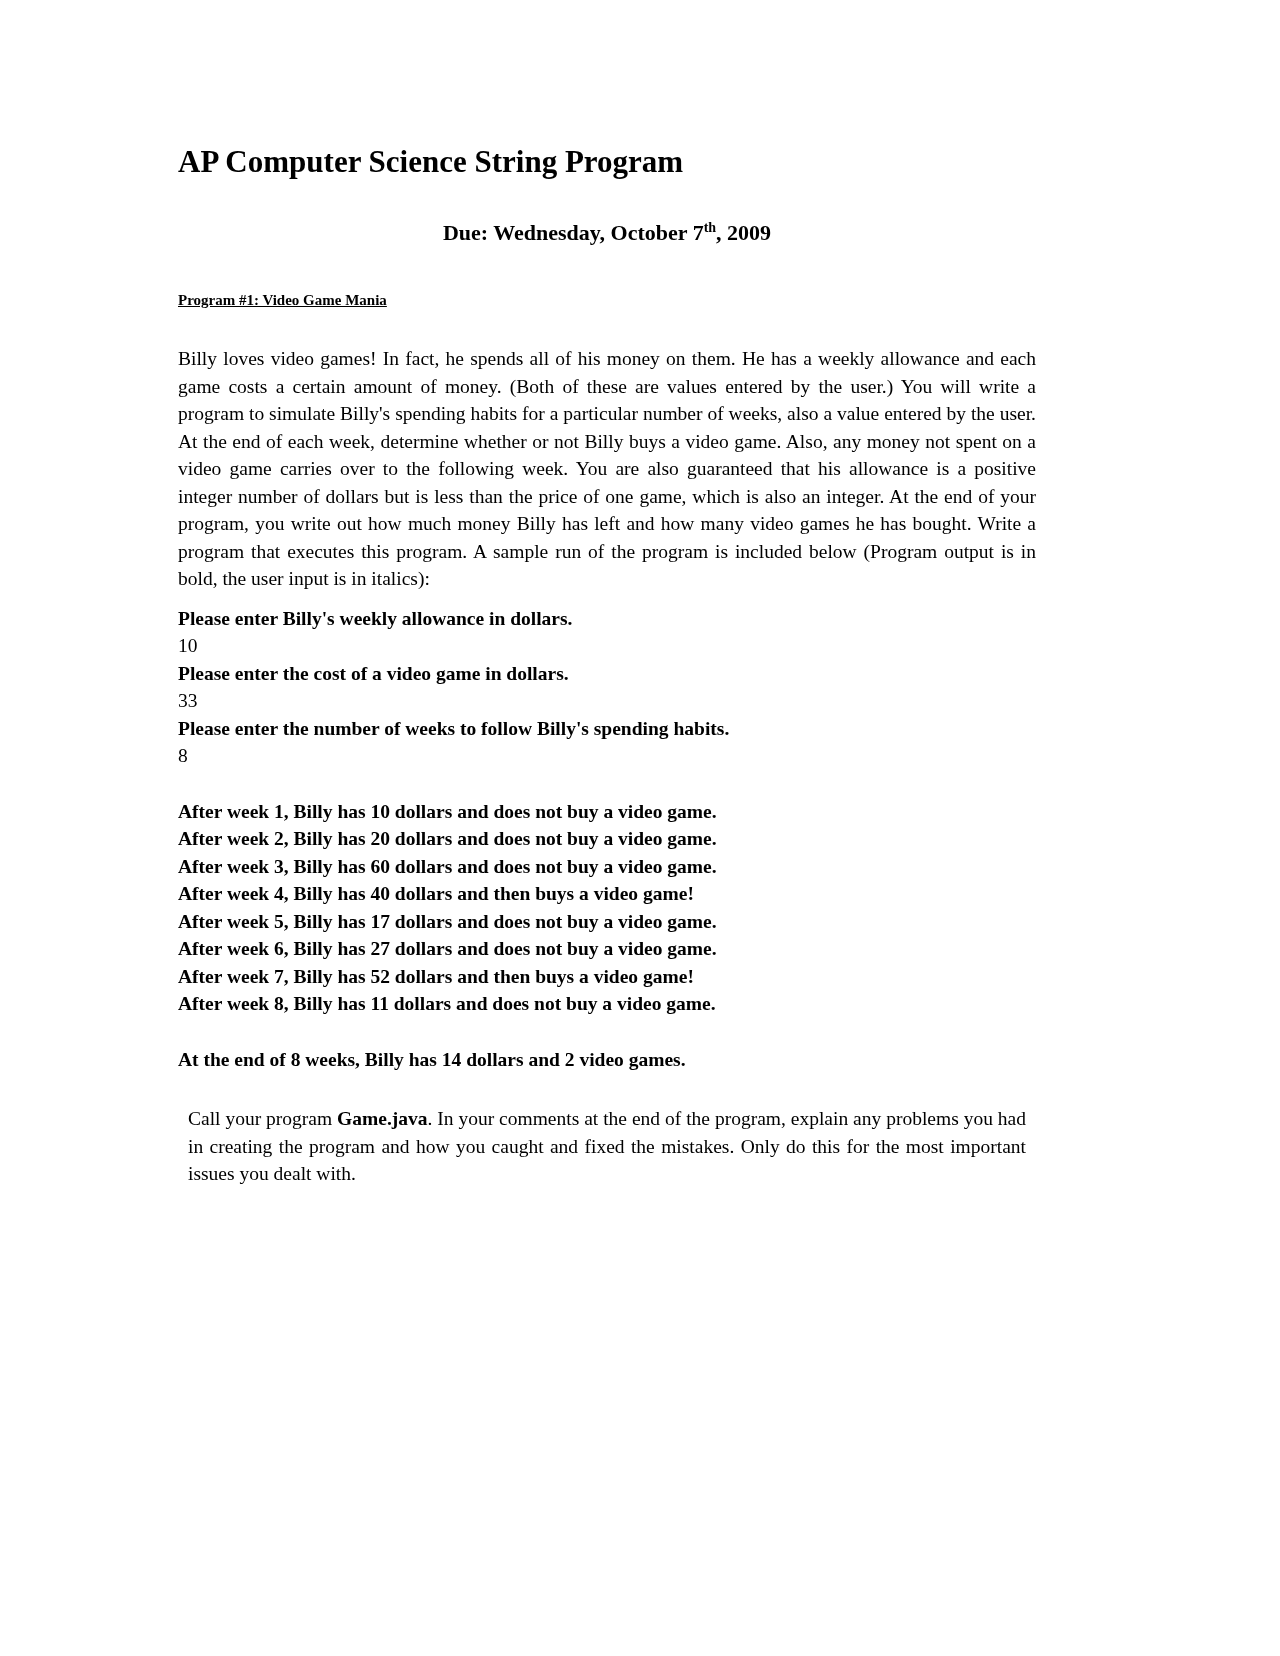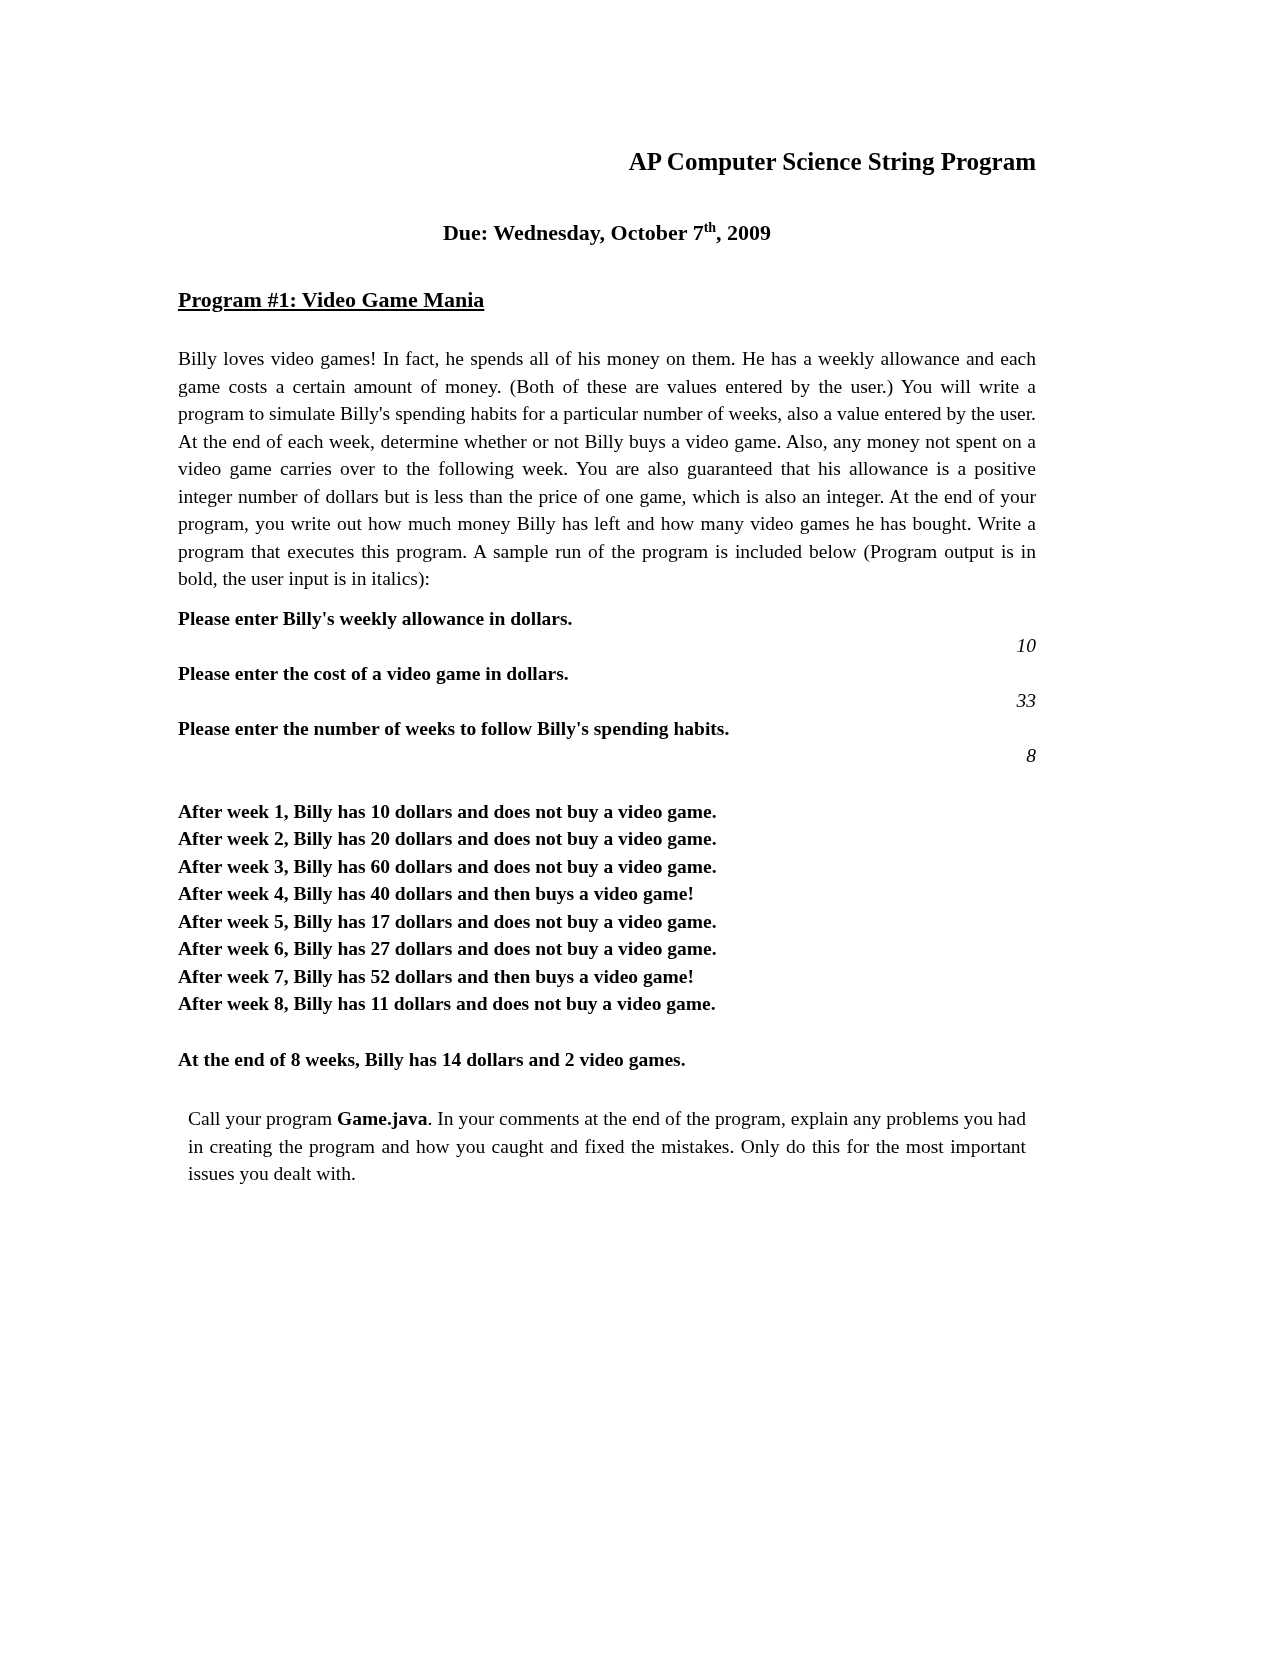--- a/index.html
+++ b/index.html
@@ -14,58 +14,56 @@
     background: #ffffff;
     color: #000000;
     font-family: "Liberation Serif", "DejaVu Serif", serif;
     font-size: 19.5px;
     line-height: 27.5px;
     box-sizing: border-box;
     padding: 146px 244px 0 178px;
     overflow: hidden;
   }
   .title {
-    font-size: 25px;
+    font-size: 31px;
     line-height: 32px;
     font-weight: bold;
-    text-align: right;
+    text-align: left;
     margin: 0 0 42px 0;
   }
   .due {
     font-size: 22px;
     line-height: 26px;
     font-weight: bold;
     text-align: center;
     margin: 0 0 42px 0;
   }
   .due sup {
     font-size: 14px;
     line-height: 0;
     text-align: right;
   }
   .section-heading {
-    font-size: 22px;
+    font-size: 15px;
     line-height: 24px;
     font-weight: bold;
     text-decoration: underline;
     margin: 0 0 33px 0;
   }
   .intro {
     margin: 0 0 12px 0;
     text-align: justify;
   }
   .sample-run {
     margin: 0 0 28px 0;
   }
   .prompt-line {
     font-weight: bold;
   }
   .input-line {
-    font-style: italic;
-    text-align: right;
   }
   .week-results {
     margin: 0 0 28px 0;
     font-weight: bold;
   }
   .summary {
     font-weight: bold;
     margin: 0 0 32px 0;
   }
   .closing {

